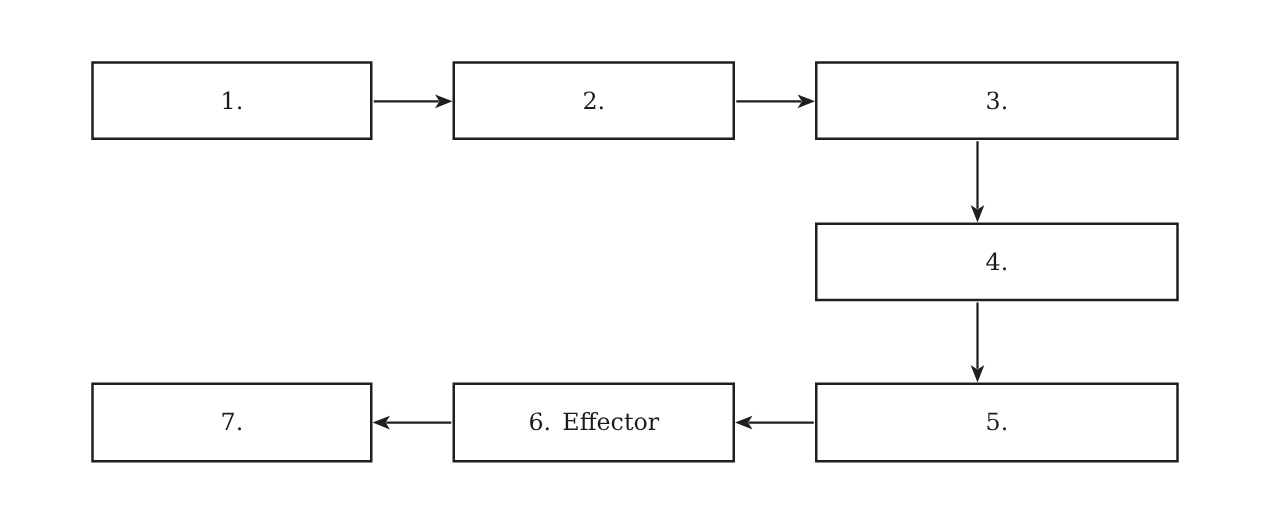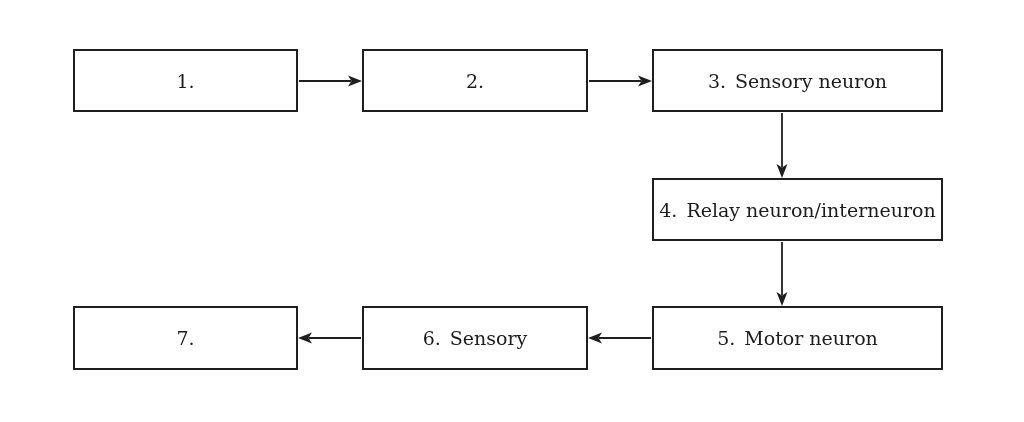--- a/index.html
+++ b/index.html
@@ -82,35 +82,32 @@
   <div class="node" style="left:73px;  top:49px;  width:225px; height:63px;">
     <span class="num">1.</span>
   </div>
 
   <div class="node" style="left:362px; top:49px;  width:226px; height:63px;">
     <span class="num">2.</span>
   </div>
 
   <div class="node" style="left:652px; top:49px;  width:291px; height:63px;">
     <span class="num">3.</span>
-    <span class="lbl">Sensory neuron</span>
   </div>
 
   <div class="node" style="left:652px; top:178px; width:291px; height:63px;">
     <span class="num">4.</span>
-    <span class="lbl">Relay neuron/interneuron</span>
   </div>
 
   <div class="node" style="left:652px; top:306px; width:291px; height:64px;">
     <span class="num">5.</span>
-    <span class="lbl">Motor neuron</span>
   </div>
 
   <div class="node" style="left:362px; top:306px; width:226px; height:64px;">
     <span class="num">6.</span>
-    <span class="lbl">Sensory</span>
+    <span class="lbl">Effector</span>
   </div>
 
   <div class="node" style="left:73px;  top:306px; width:225px; height:64px;">
     <span class="num">7.</span>
   </div>
 
 </div>
 
 </body></html>

